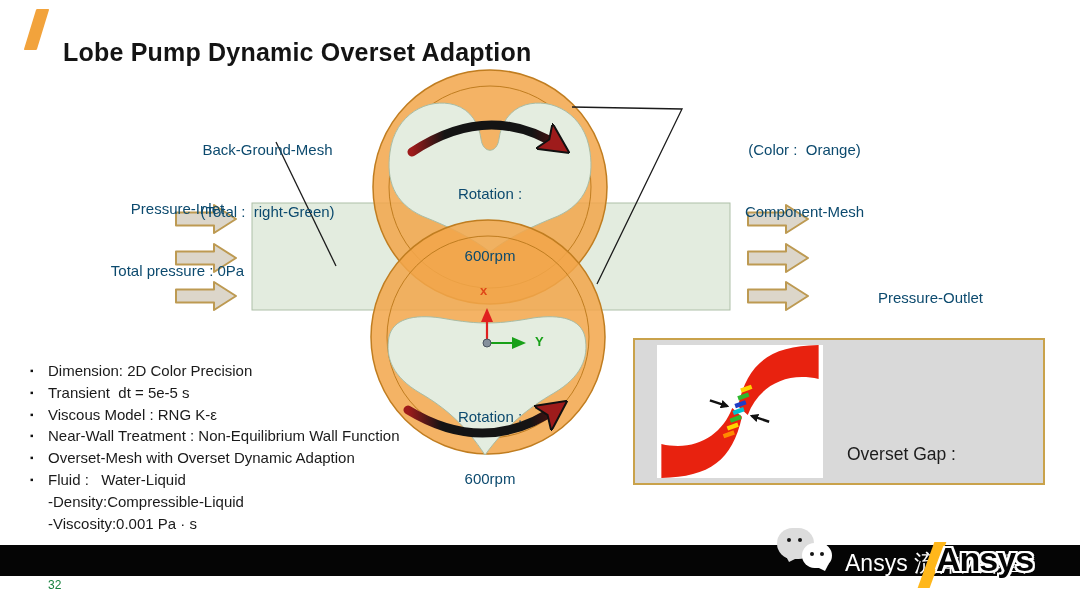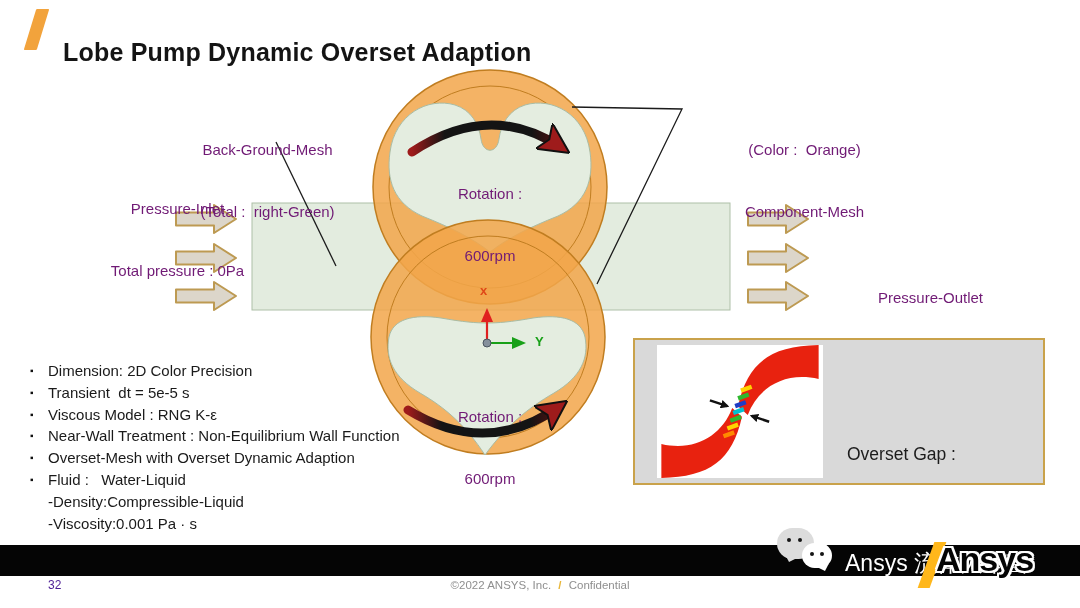--- a/index.html
+++ b/index.html
@@ -5,37 +5,37 @@
   html,body{margin:0;padding:0;background:#ffffff;}
   .slide{position:relative;width:1080px;height:608px;background:#ffffff;overflow:hidden;
          font-family:"Liberation Sans", sans-serif;color:#1a1a1a;}
   
   .title-slash{position:absolute;left:30px;top:9px;width:13px;height:41px;background:#F2A33C;
                transform:skewX(-17deg);border-radius:1px;}
   .page-title{position:absolute;left:63px;top:16px;font-size:25px;font-weight:600;
               letter-spacing:.2px;color:#141414;white-space:nowrap;margin-top:22px;}
   
   .diagram-svg{position:absolute;left:0;top:0;z-index:1;}
-  .dlabel{position:absolute;z-index:2;text-align:center;font-size:15px;color:#701a75;
+  .dlabel{position:absolute;z-index:2;text-align:center;font-size:15px;color:#0c4a6e;
           line-height:1.38;white-space:pre-wrap;}
   .axis-lab{position:absolute;z-index:3;font-size:13px;font-weight:bold;}
   
   .bullet-list{position:absolute;left:30px;top:360px;width:470px;z-index:2;}
   .bullet-row{display:flex;align-items:flex-start;height:21.8px;font-size:15px;color:#1a1a1a;}
   .bullet-row .bm{width:18px;font-size:10px;line-height:21.8px;color:#111;}
   .bullet-row .bt{white-space:pre-wrap;line-height:21.8px;}
   .bullet-row.cont{padding-left:18px;}
   
   .inset-box{position:absolute;left:633px;top:338px;width:412px;height:147px;box-sizing:border-box;
              background:#D9D9D9;border:2px solid #C9A24B;z-index:2;}
   .inset-white{position:absolute;left:22px;top:5px;width:166px;height:133px;background:#ffffff;}
   .inset-caption{position:absolute;left:212px;top:52px;font-size:17.5px;line-height:25px;
                  color:#1c1c1c;white-space:pre-wrap;}
   
-  .page-number{position:absolute;left:48px;top:578px;font-size:12px;color:#4c1d95;z-index:4;}
+  .page-number{position:absolute;left:48px;top:578px;font-size:12px;color:#15803d;z-index:4;}
   .footer-center{position:absolute;left:0;top:579px;width:100%;text-align:center;font-size:11.5px;
                  color:#8F8F8F;z-index:4;}
   .footer-center .sep{color:#E8B639;margin:0 4px;font-weight:bold;}
   
   .wm-bar{position:absolute;left:0;top:545px;width:1080px;height:31px;background:#050505;z-index:20;}
   .wechat-icon{position:absolute;left:777px;top:526px;width:62px;height:54px;z-index:22;}
   .wc-b1{position:absolute;left:0;top:2px;width:37px;height:31px;background:#DCDCDC;border-radius:16px;}
   .wc-b1 i{position:absolute;width:4px;height:4px;border-radius:50%;background:#151515;top:10px;}
   .wc-b1 i.e1{left:10px}.wc-b1 i.e2{left:21px}
   .wc-t1{position:absolute;left:6px;top:30px;width:0;height:0;border:6px solid transparent;border-top-color:#DCDCDC;transform:rotate(18deg);}
@@ -204,25 +204,20 @@
           <line x1="113" y1="79" x2="95" y2="73" marker-end="url(#headBlk)"></line>
         </g>
       </svg>
     </div>
     <div class="inset-caption">
       <div>Overset Gap :</div>
     </div>
   </div>
 
   <div class="page-number">32</div>
-  <div class="footer-center">
-    <span>©2022 ANSYS, Inc.</span>
-    <span class="sep">/</span>
-    <span>Confidential</span>
-  </div>
 
   <div class="wm-bar"></div>
   <div class="wechat-icon">
     <div class="wc-b1">
         <i class="e1"></i>
         <i class="e2"></i>
       </div>
     <div class="wc-t1"></div>
     <div class="wc-b2">
         <i class="e1"></i>

